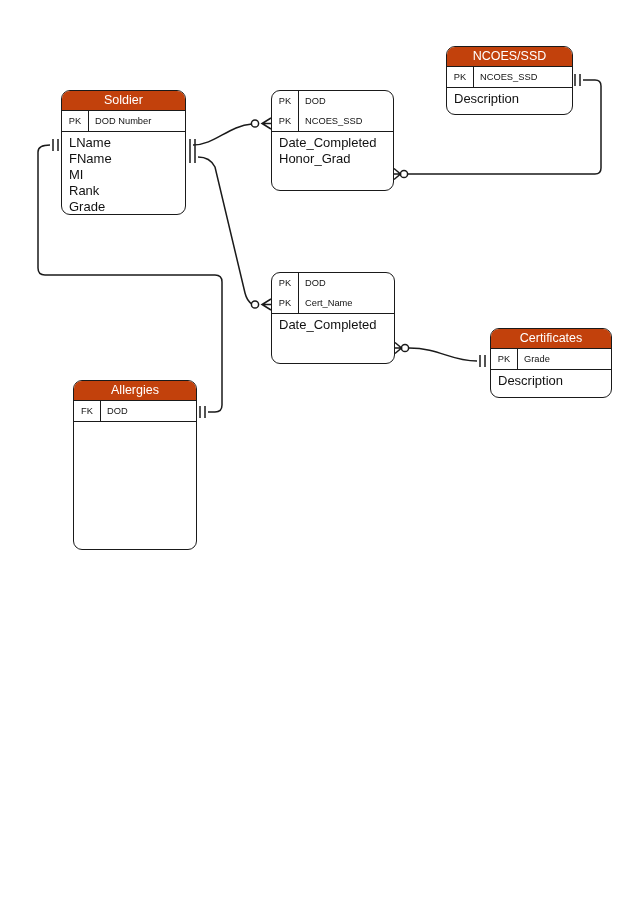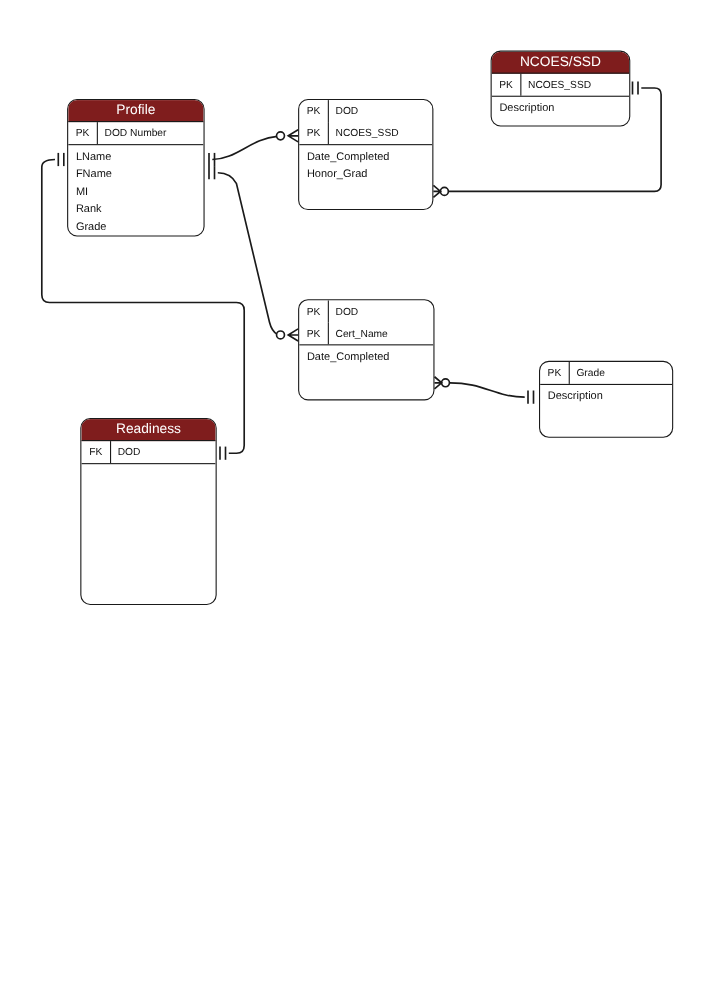--- a/index.html
+++ b/index.html
@@ -23,21 +23,21 @@
   }
   .entity {
     position: absolute;
     box-sizing: border-box;
     border: 1.6px solid #1a1a1a;
     border-radius: 9px;
     background: #ffffff;
     overflow: hidden;
   }
   .entity-title {
-    background: #7f1d1d;
+    background: #c2410c;
     color: #ffffff;
     font-size: 12.5px;
     text-align: center;
     line-height: 19px;
     height: 19px;
     border-bottom: 1.4px solid #1a1a1a;
     white-space: nowrap;
   }
   .key-rows {
     border-bottom: 1.4px solid #1a1a1a;
@@ -64,21 +64,21 @@
   .row .name-cell {
     padding-left: 6px;
     white-space: nowrap;
   }
   .attr-rows {
     padding: 3px 0 4px 0;
   }
   .attr {
     height: 16px;
     line-height: 16px;
-    font-size: 10px;
+    font-size: 13px;
     color: #111111;
     padding-left: 7px;
     white-space: nowrap;
   }
   svg.links {
     position: absolute;
     left: 0;
     top: 0;
     width: 638px;
     height: 903px;
@@ -139,21 +139,21 @@
     <g>
       <path d="M 50 145 Q 38 145 38 152 L 38 268 Q 38 275 45 275 L 215 275 Q 222 275 222 282 L 222 405 Q 222 412 215 412 L 208 412"></path>
       <line x1="53" y1="139" x2="53" y2="151"></line>
       <line x1="58" y1="139" x2="58" y2="151"></line>
       <line x1="200" y1="406" x2="200" y2="418"></line>
       <line x1="205" y1="406" x2="205" y2="418"></line>
     </g>
   </svg>
 
   <div class="entity" style="left:61px; top:90px; width:125px; height:125px;">
-    <div class="entity-title">Profile</div>
+    <div class="entity-title">Soldier</div>
     <div class="key-rows">
       <div class="row">
         <span class="key-cell">PK</span>
         <span class="name-cell">DOD Number</span>
       </div>
     </div>
     <div class="attr-rows">
       <div class="attr">LName</div>
       <div class="attr">FName</div>
       <div class="attr">MI</div>
@@ -202,33 +202,34 @@
         <span class="key-cell">PK</span>
         <span class="name-cell">Cert_Name</span>
       </div>
     </div>
     <div class="attr-rows">
       <div class="attr">Date_Completed</div>
     </div>
   </div>
 
   <div class="entity" style="left:490px; top:328px; width:122px; height:70px;">
+    <div class="entity-title">Certificates</div>
     <div class="key-rows">
       <div class="row">
         <span class="key-cell">PK</span>
         <span class="name-cell">Grade</span>
       </div>
     </div>
     <div class="attr-rows">
       <div class="attr">Description</div>
     </div>
   </div>
 
   <div class="entity" style="left:73px; top:380px; width:124px; height:170px;">
-    <div class="entity-title">Readiness</div>
+    <div class="entity-title">Allergies</div>
     <div class="key-rows">
       <div class="row">
         <span class="key-cell">FK</span>
         <span class="name-cell">DOD</span>
       </div>
     </div>
   </div>
 
 </div>
 

